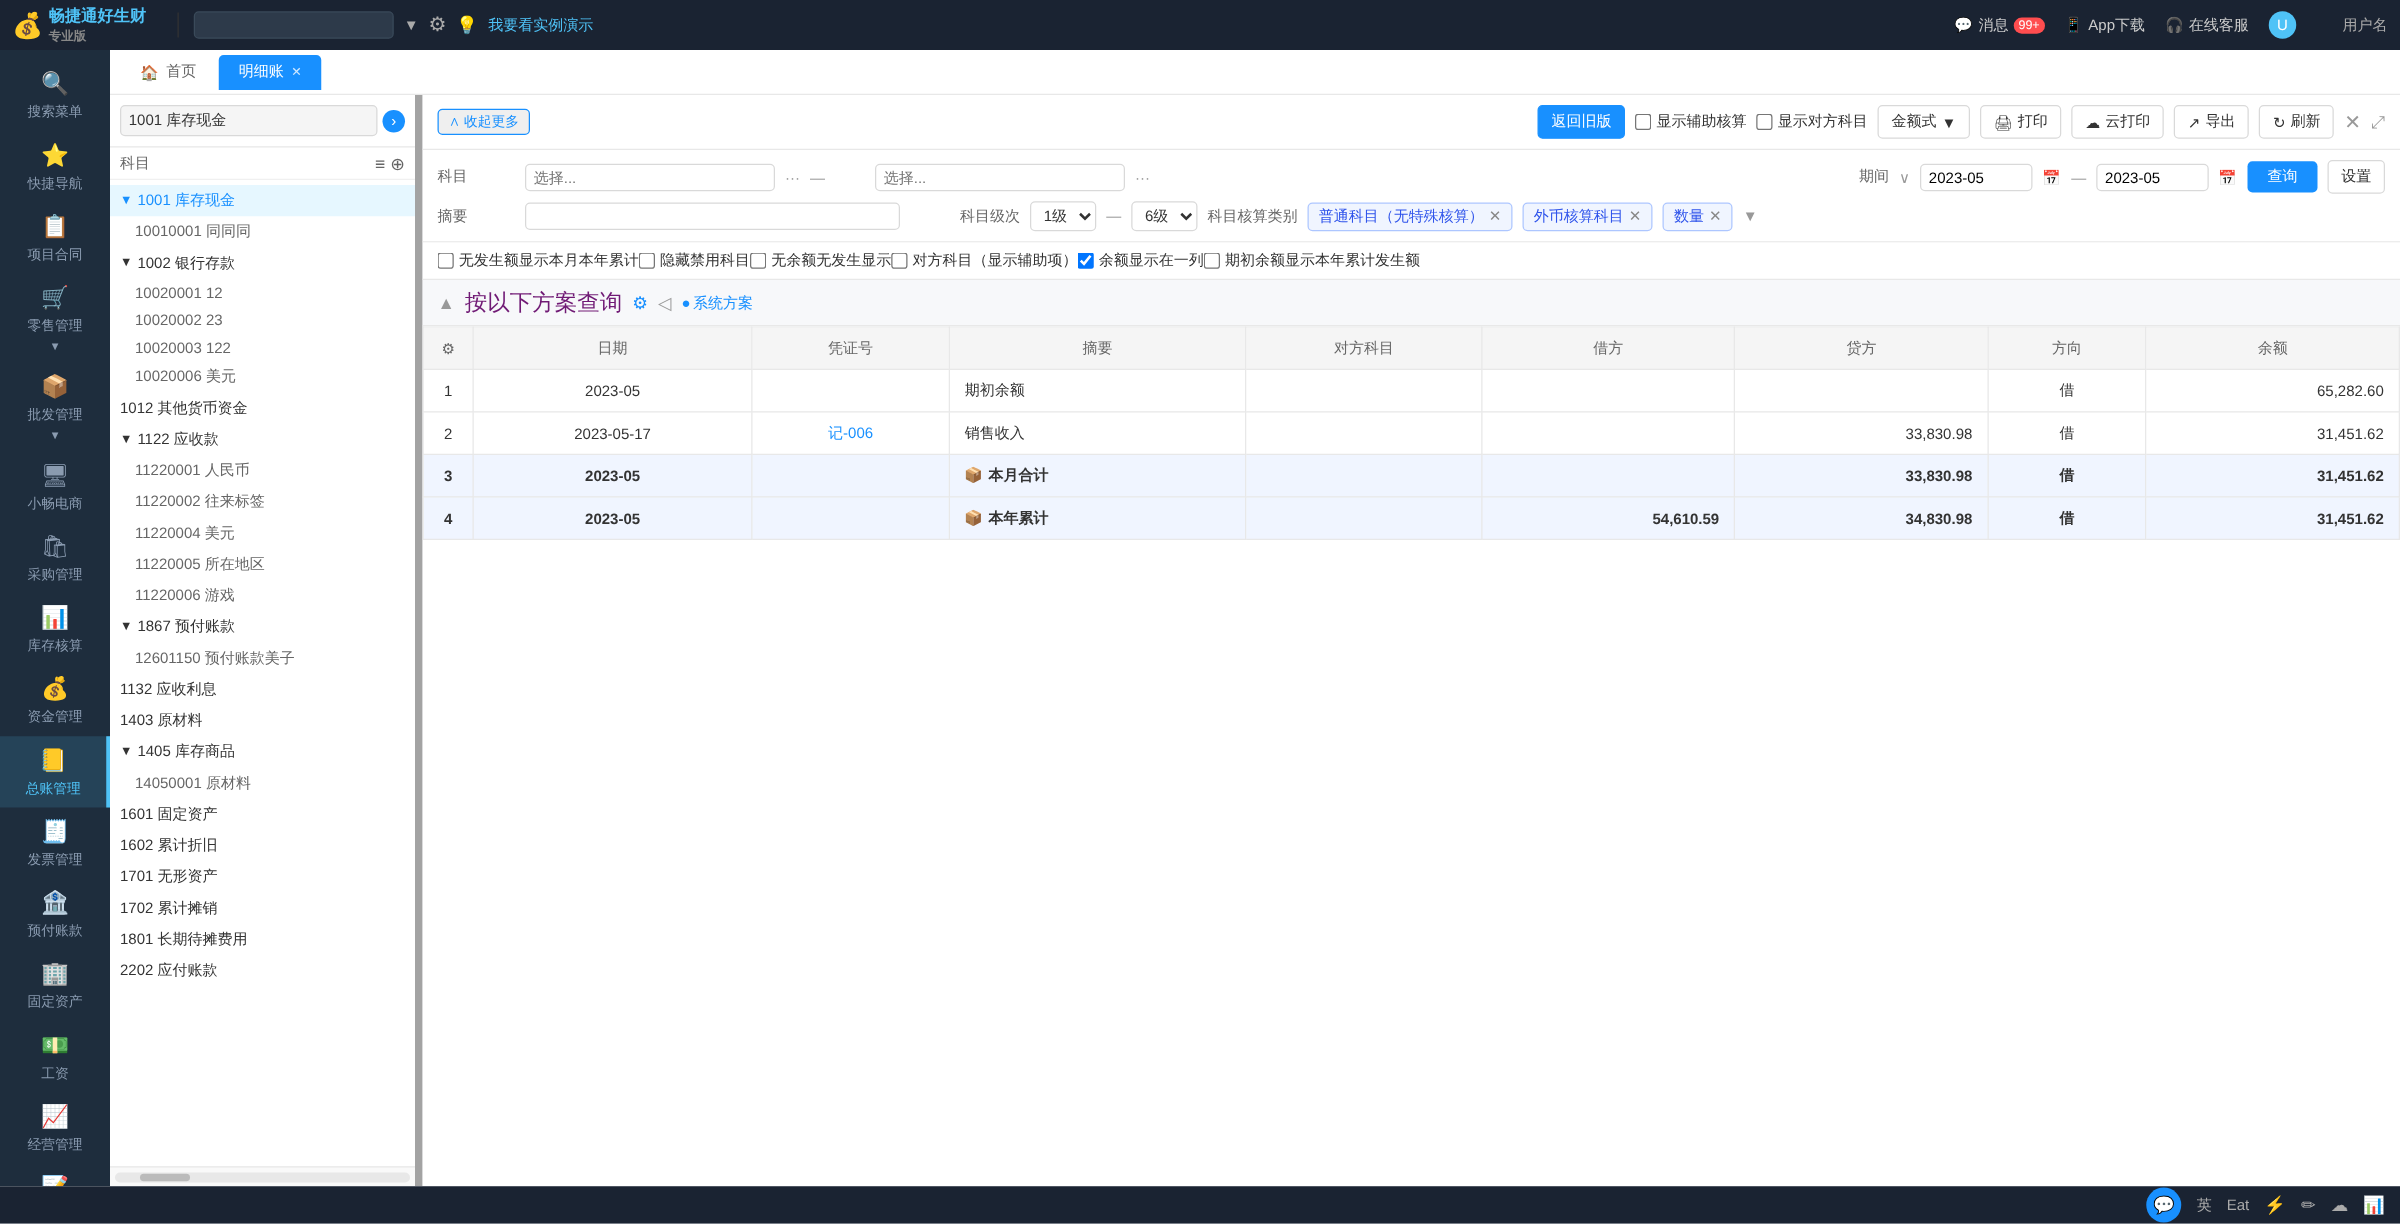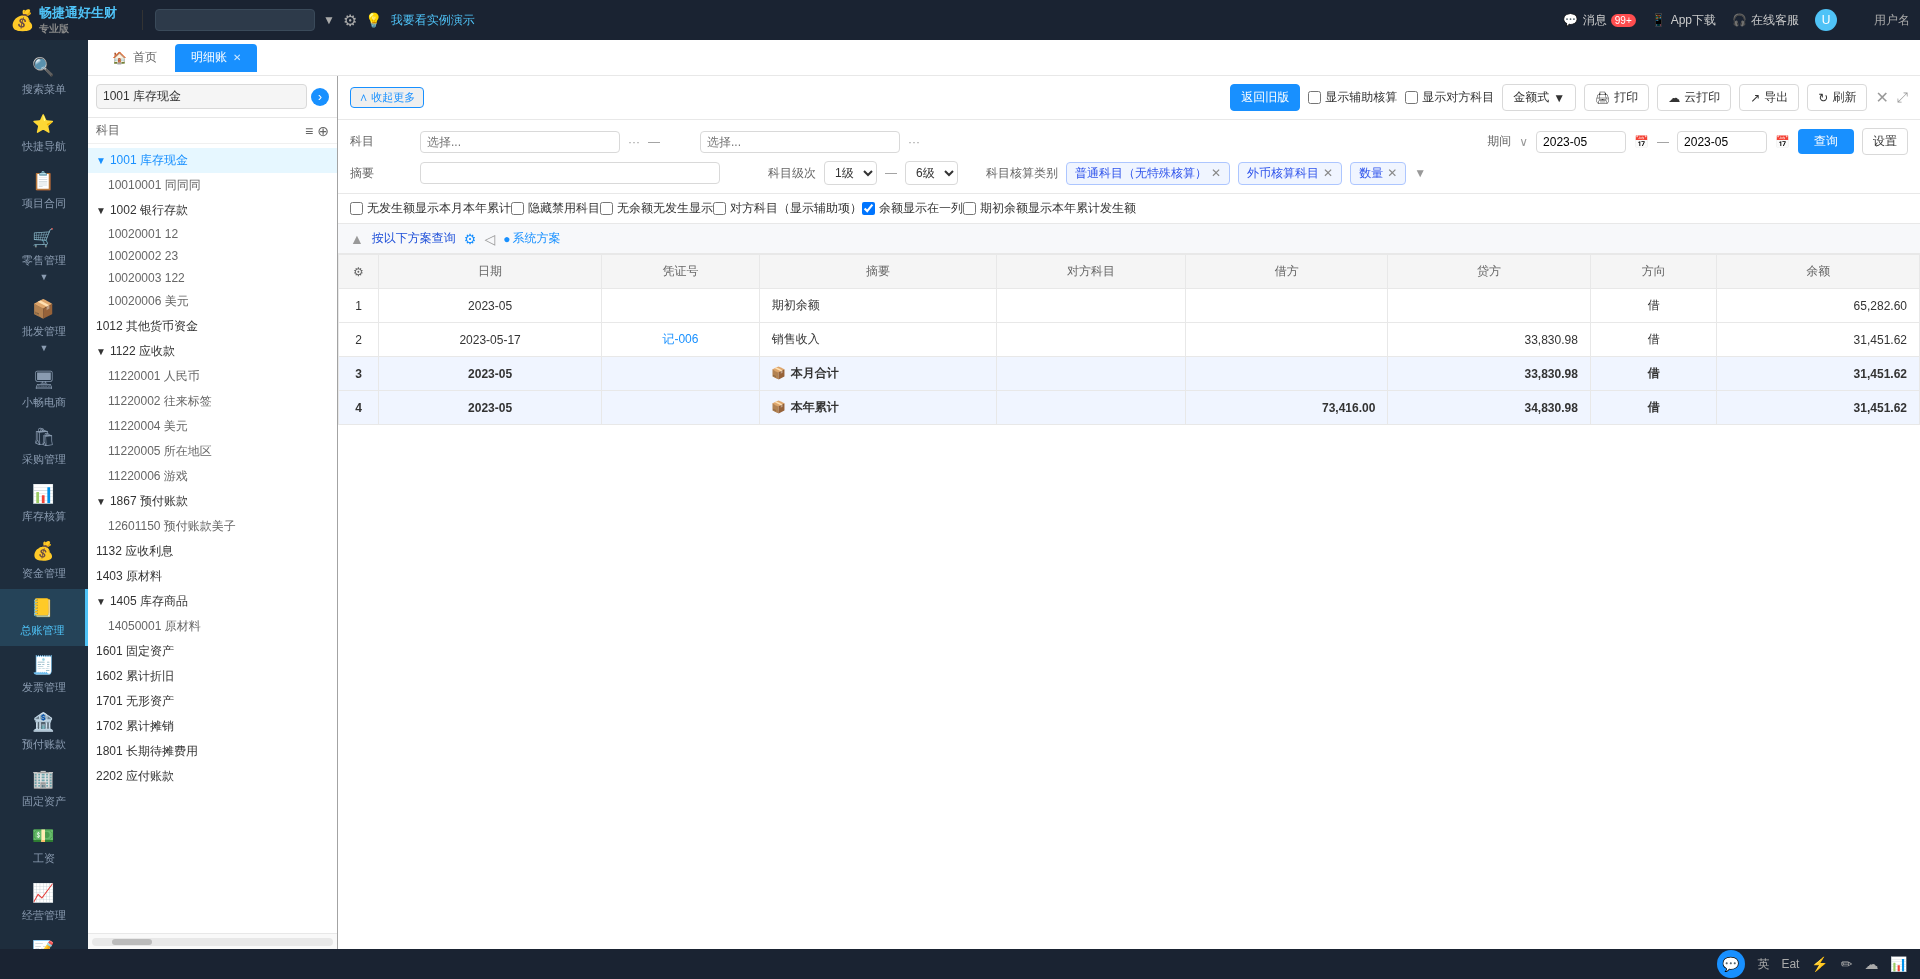--- a/index.html
+++ b/index.html
@@ -30,21 +30,21 @@
     .tab { height: 28px; padding: 0 16px; display: flex; align-items: center; gap: 6px; border-radius: 4px 4px 0 0; cursor: pointer; font-size: 12px; color: #666; }
     .tab.active { background: #1890ff; color: #fff; }
     .tab-close { color: #999; font-size: 10px; cursor: pointer; }
     .tab.active .tab-close { color: rgba(255,255,255,0.8); }
     .tab-home { color: #666; }
 
     
     .inner-layout { flex: 1; display: flex; overflow: hidden; }
 
     
-    .left-panel { width: 250px; background: #fff; border-right: 1px solid #a3a3a3; display: flex; flex-direction: column; flex-shrink: 0; overflow: hidden; }
+    .left-panel { width: 250px; background: #fff; border-right: 6px solid #a3a3a3; display: flex; flex-direction: column; flex-shrink: 0; overflow: hidden; }
     .left-panel-header { padding: 8px; border-bottom: 1px solid #e8e8e8; display: flex; align-items: center; gap: 4px; }
     .account-selector { flex: 1; display: flex; align-items: center; gap: 4px; background: #f5f5f5; border: 1px solid #d9d9d9; border-radius: 4px; padding: 3px 6px; cursor: pointer; }
     .arrow-btn { background: #1890ff; color: white; border: none; border-radius: 50%; width: 18px; height: 18px; cursor: pointer; font-size: 12px; display: flex; align-items: center; justify-content: center; }
     .left-panel-toolbar { display: flex; align-items: center; padding: 4px 8px; border-bottom: 1px solid #f0f0f0; gap: 4px; }
     .tree-label { font-size: 12px; color: #666; flex: 1; }
     .tree-icon-btn { color: #666; cursor: pointer; font-size: 14px; }
     .account-tree { flex: 1; overflow-y: auto; padding: 4px 0; }
     .tree-item { padding: 4px 8px; cursor: pointer; display: flex; align-items: center; gap: 4px; font-size: 12px; color: #333; }
     .tree-item.active { background: #e6f7ff; color: #1890ff; }
     .tree-item.level2 { padding-left: 20px; color: #666; }
@@ -396,21 +396,21 @@
             <span style="color:#666;margin-left:40px;">科目级次</span>
             <select class="filter-select">
               <option>1级</option>
               <option>2级</option>
             </select>
             <span style="color:#999;">—</span>
             <select class="filter-select">
               <option>6级</option>
               <option>5级</option>
             </select>
-            <span style="color:#666;margin-left:20px;">科目核算类别</span>
+            <span style="color:#666;">科目核算类别</span>
             <div class="filter-tag">
               <span>普通科目（无特殊核算）</span>
               <span class="filter-tag-close">✕</span>
             </div>
             <div class="filter-tag">
               <span>外币核算科目</span>
               <span class="filter-tag-close">✕</span>
             </div>
             <div class="filter-tag">
               <span>数量</span>
@@ -442,21 +442,21 @@
             <span>余额显示在一列</span>
           </label>
           <label class="sub-filter-item">
             <input type="checkbox" style="">
             <span>期初余额显示本年累计发生额</span>
           </label>
         </div>
 
         <div class="query-scheme-area">
           <span class="scheme-collapse">▲</span>
-          <span style="font-size:12px;color:#1d4ed8;">按以下方案查询</span>
+          <span style="font-size:18px;color:#701a75;">按以下方案查询</span>
           <span class="scheme-icon">⚙</span>
           <span class="scheme-collapse">◁</span>
           <div class="scheme-item">
             <span style="color:#1890ff;">●</span>
             <span>系统方案</span>
           </div>
         </div>
 
         <div class="table-area">
           <table class="data-table">
@@ -514,21 +514,21 @@
               </tr>
 
               <tr class="bold year-total-row" style="font-weight:bold;">
                 <td>4</td>
                 <td><strong>2023-05</strong></td>
                 <td></td>
                 <td class="text-left">
                   <span style="color:#1890ff;margin-right:4px;">📦</span><strong>本年累计</strong>
                 </td>
                 <td></td>
-                <td class="text-right"><strong>73,416.00</strong></td>
+                <td class="text-right"><strong>54,610.59</strong></td>
                 <td class="text-right"><strong>34,830.98</strong></td>
                 <td><strong>借</strong></td>
                 <td class="text-right"><strong>31,451.62</strong></td>
               </tr>
             </tbody>
           </table>
         </div>
 
       </div>
     </div>

